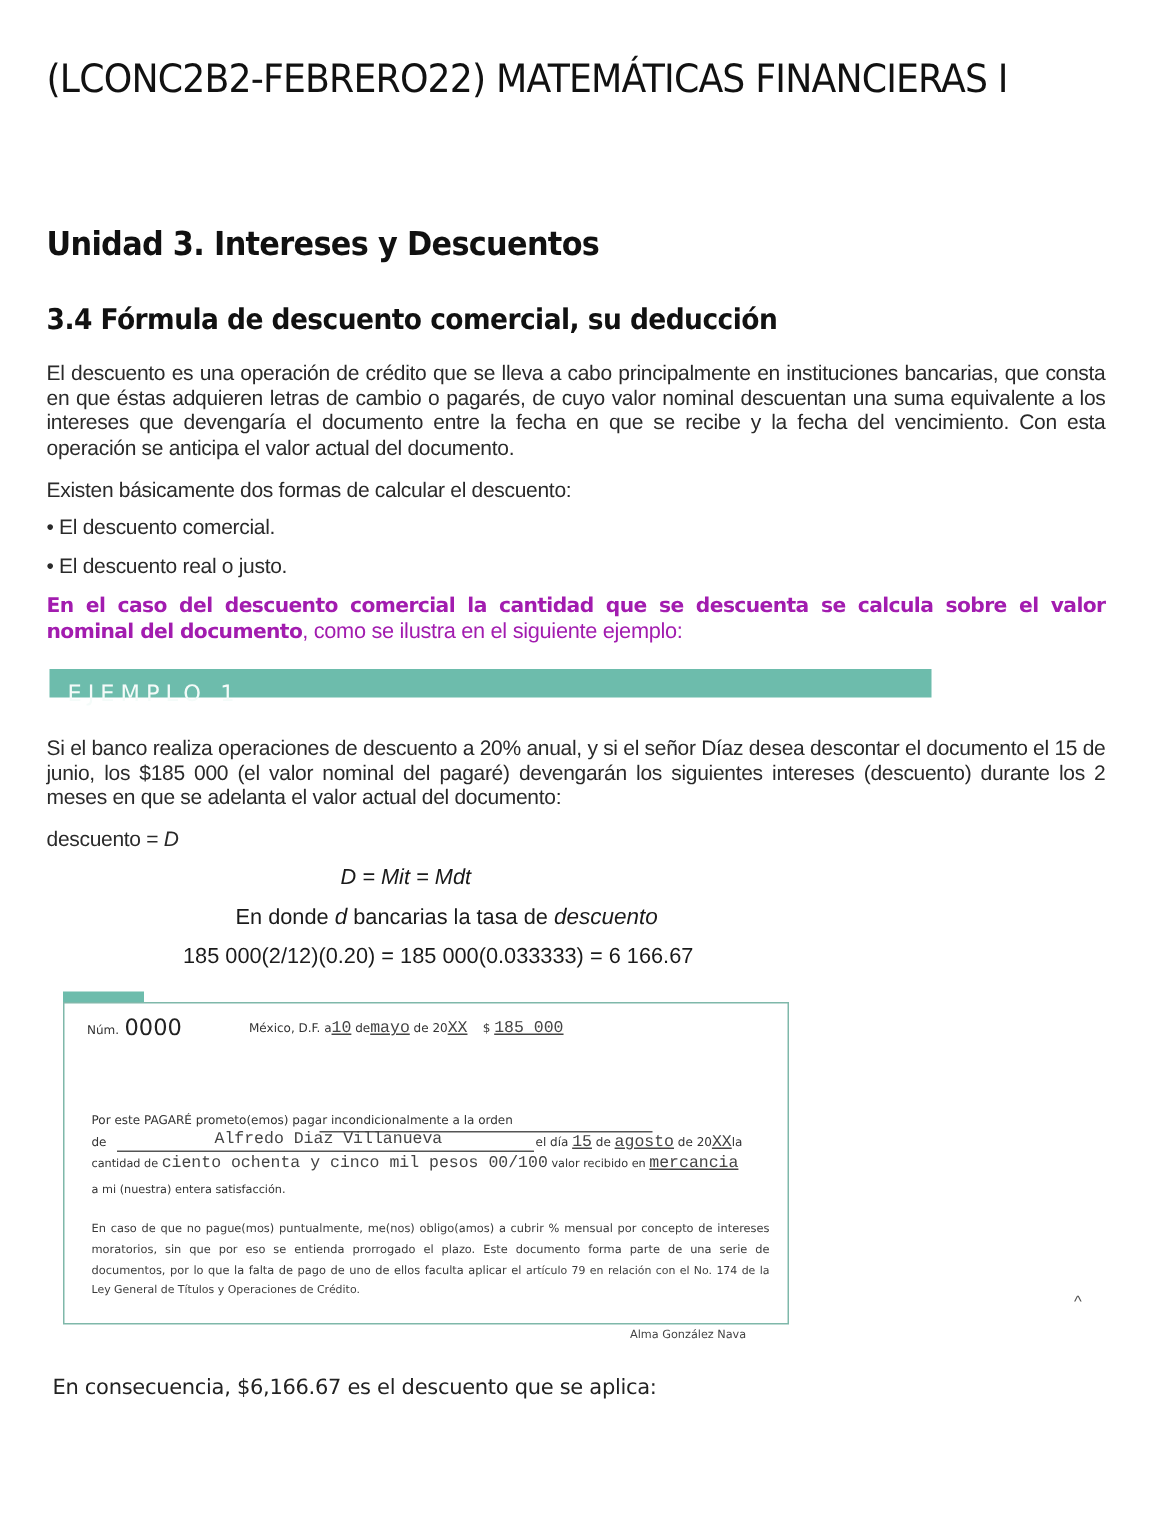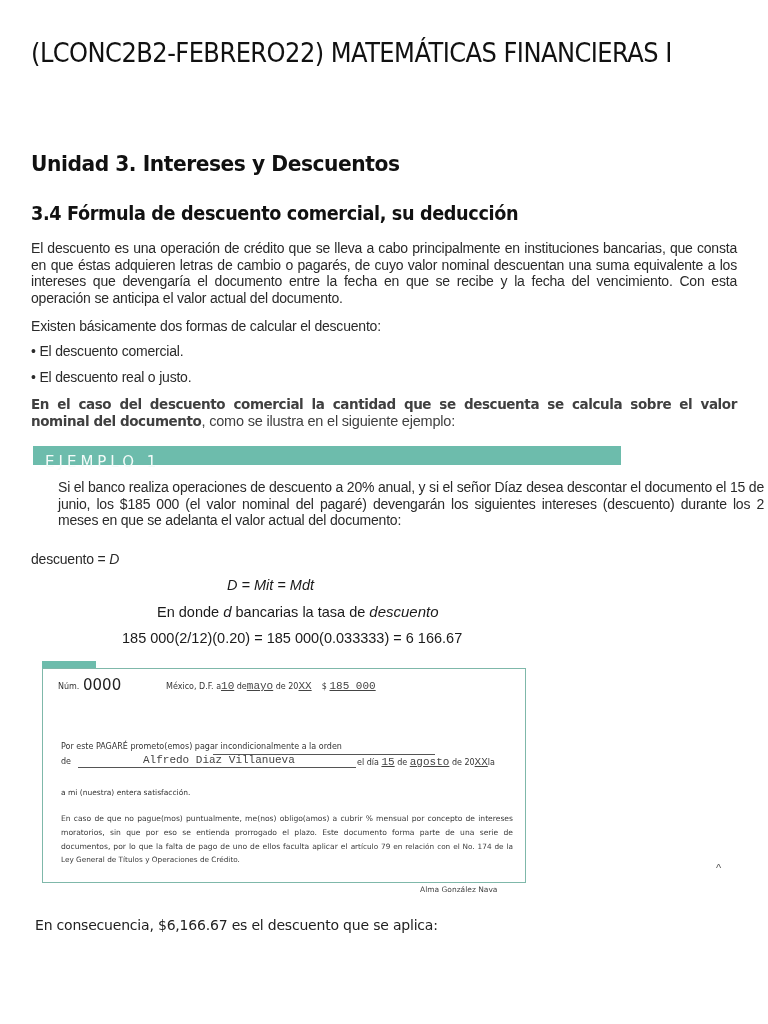--- a/index.html
+++ b/index.html
@@ -24,33 +24,33 @@
 
   .para {
     position: absolute; left: 31px; width: 706px;
     font-family: "Liberation Sans", sans-serif; font-size: 14px; line-height: 16.5px;
     color: #2a2a2a; text-align: justify; letter-spacing: -0.2px;
   }
   .p-intro { top: 240px; }
   .p-exist { top: 318px; }
   .p-b1 { top: 343px; }
   .p-b2 { top: 369px; }
-  .p-bold { top: 396px; font-size: 14.5px; color: #404040; }
+  .p-bold { top: 396px; font-size: 14.5px; color: #a21caf; }
   .p-bold b { font-family: "DejaVu Sans", sans-serif; font-weight: bold; font-size: 13.5px; letter-spacing: -0.4px; }
 
   .example-banner {
     position: absolute; left: 33px; top: 446px; width: 588px; height: 19px;
     background: #6dbcac; border-radius: 0;
   }
   .example-banner span {
     position: absolute; left: 12px; top: 7px; color: #f4fbf9;
     font-family: "DejaVu Sans", sans-serif; font-size: 15px; letter-spacing: 4px;
   }
 
-  .p-ex { top: 479px; margin-left: 27px; }
+  .p-ex { top: 490px; }
   .p-desc { top: 551px; }
   .p-desc i { font-style: italic; }
 
   .formula {
     position: absolute; font-family: "Liberation Sans", sans-serif; font-size: 14.5px;
     color: #1a1a1a; white-space: nowrap;
   }
   .f1 { left: 227px; top: 577px; font-style: italic; }
   .f2 { left: 157px; top: 603px; }
   .f2 i { font-style: italic; font-size: 15px; }
@@ -124,20 +124,21 @@
   <span class="pg num-val">0000</span>
   <span class="pg pg-header"><span>México, D.F. a</span><span class="mono ul">10</span><span> de</span><span class="mono ul">mayo</span><span> de 20</span><span class="mono ul">XX</span>&nbsp;&nbsp;&nbsp;&nbsp;<span>$</span>&nbsp;<span class="mono ul">185 000</span></span>
 
   <span class="pg pg-line1">Por este PAGARÉ prometo(emos)  pagar incondicionalmente  a la orden</span>
   <div class="pg-line1-rule"></div>
   <span class="pg" style="left:18px;top:88px;">de</span>
   <div class="payee-rule"></div>
   <span class="payee mono">Alfredo Diaz Villanueva</span>
   <span class="pg-due"><span>el día </span><span class="mono ul">15</span><span> de </span><span class="mono ul">agosto</span><span> de 20</span><span class="mono ul">XX</span><span>la</span></span>
 
+  <span class="pg pg-line3"><span class="small">cantidad de </span><span class="mono">ciento ochenta y cinco mil pesos 00/100</span><span class="small"> valor recibido en </span><span class="mono ul">mercancia</span></span>
   <span class="pg pg-line4">a mi (nuestra) entera satisfacción.</span>
 
   <div class="pg-legal"><span>En caso de que no pague(mos) puntualmente, me(nos) obligo(amos) a cubrir % mensual por concepto de intereses moratorios, sin que por eso se entienda prorrogado el plazo. Este documento forma parte de una serie de documentos, por lo que la falta de pago de uno de ellos faculta aplicar el</span> <span class="lastline">artículo 79 en relación con el No. 174 de la Ley General de Títulos y Operaciones de Crédito.</span></div>
 </div>
 <span class="signature">Alma González Nava</span>
 <span class="caret-icon">^</span>
 
 <p class="conclusion">En consecuencia, $6,166.67 es el descuento que se aplica:</p>
 
 </body></html>

